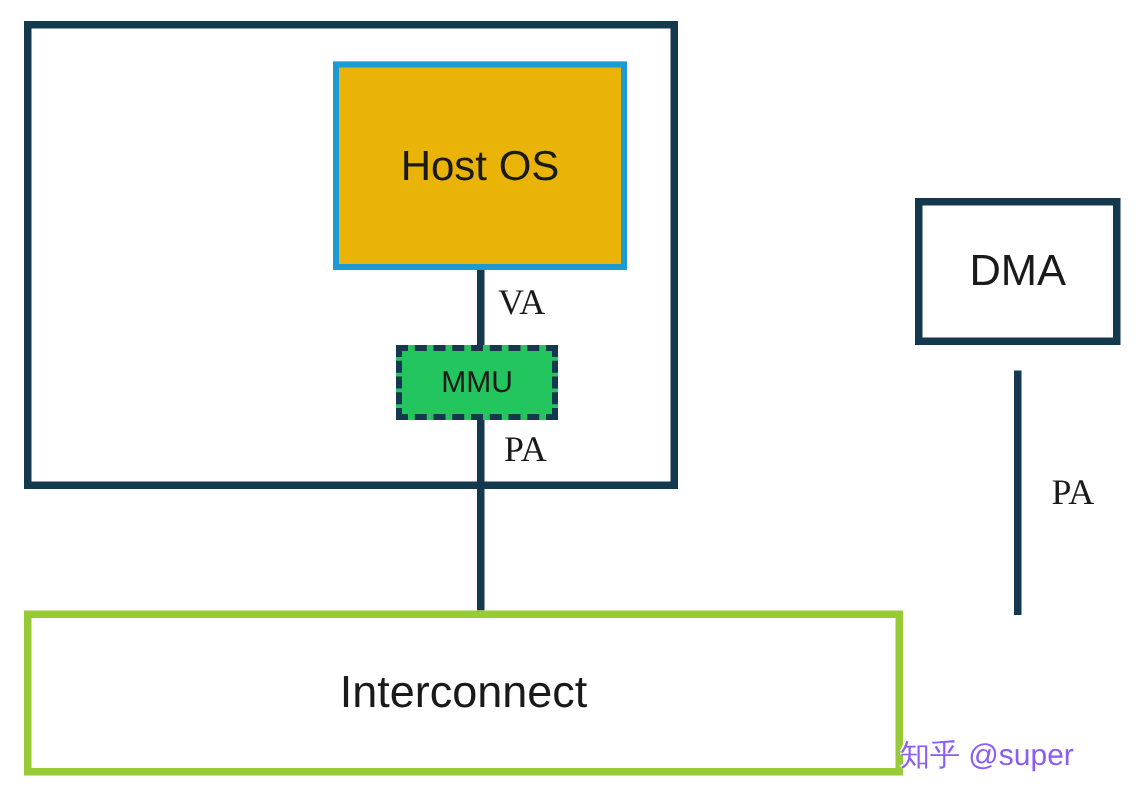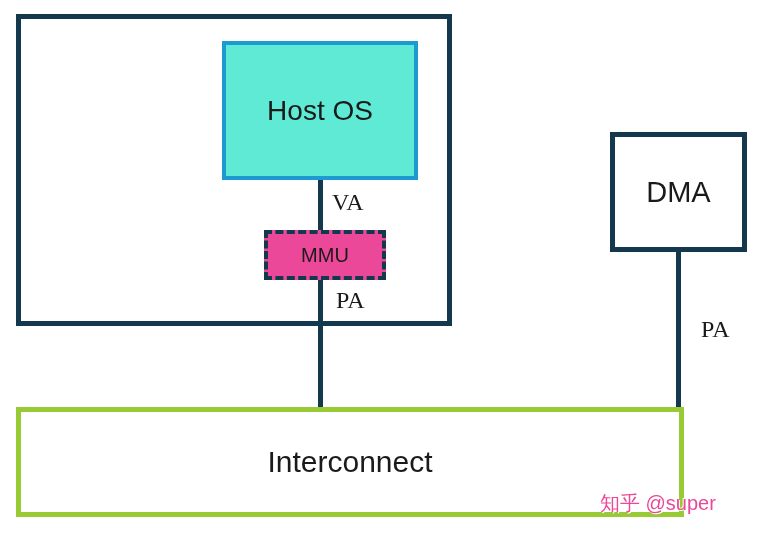--- a/index.html
+++ b/index.html
@@ -38,52 +38,52 @@
   .processor-label {
     left: 41px; top: 40px;
     font-size: 24px;
     line-height: 1.1;
   }
   .hostos-box {
     left: 222px; top: 41px;
     width: 196px; height: 139px;
     border: 4px solid #1d9ad2;
     box-sizing: border-box;
-    background: #5eead4;
+    background: #eab308;
     display: flex;
     align-items: center;
     justify-content: center;
     font-size: 28px;
   }
   .mmu-box {
     left: 264px; top: 230px;
-    width: 122px; height: 50px;
+    width: 108px; height: 50px;
     border: 4px dashed #14384e;
     box-sizing: border-box;
-    background: #ec4899;
+    background: #22c55e;
     display: flex;
     align-items: center;
     justify-content: center;
     font-size: 20px;
     z-index: 2;
   }
   .dma-box {
     left: 610px; top: 132px;
-    width: 137px; height: 120px;
+    width: 137px; height: 98px;
     border: 5px solid #14384e;
     box-sizing: border-box;
     background: #ffffff;
     display: flex;
     align-items: center;
     justify-content: center;
     font-size: 29px;
   }
   .interconnect-bar {
     left: 16px; top: 407px;
-    width: 668px; height: 110px;
+    width: 586px; height: 110px;
     border: 5px solid #97ca34;
     box-sizing: border-box;
     background: #ffffff;
     display: flex;
     align-items: center;
     justify-content: center;
     font-size: 30px;
     z-index: 1;
   }
 
@@ -95,21 +95,21 @@
     font-family: Liberation Serif, serif;
   }
   .va-cpu { left: 332px; top: 189px; }
   .pa-cpu { left: 336px; top: 287px; }
   .pa-dma { left: 701px; top: 316px; }
 
   
   .watermark {
     left: 600px; top: 490px;
     font-size: 20px;
-    color: #ec4899;
+    color: #8b5cf6;
     text-shadow: 1px 1px 0 #ffffff, -1px -1px 0 #ffffff;
     white-space: nowrap;
     z-index: 3;
   }
 </style>
 </head>
 <body>
 
 <div class="canvas">
 

